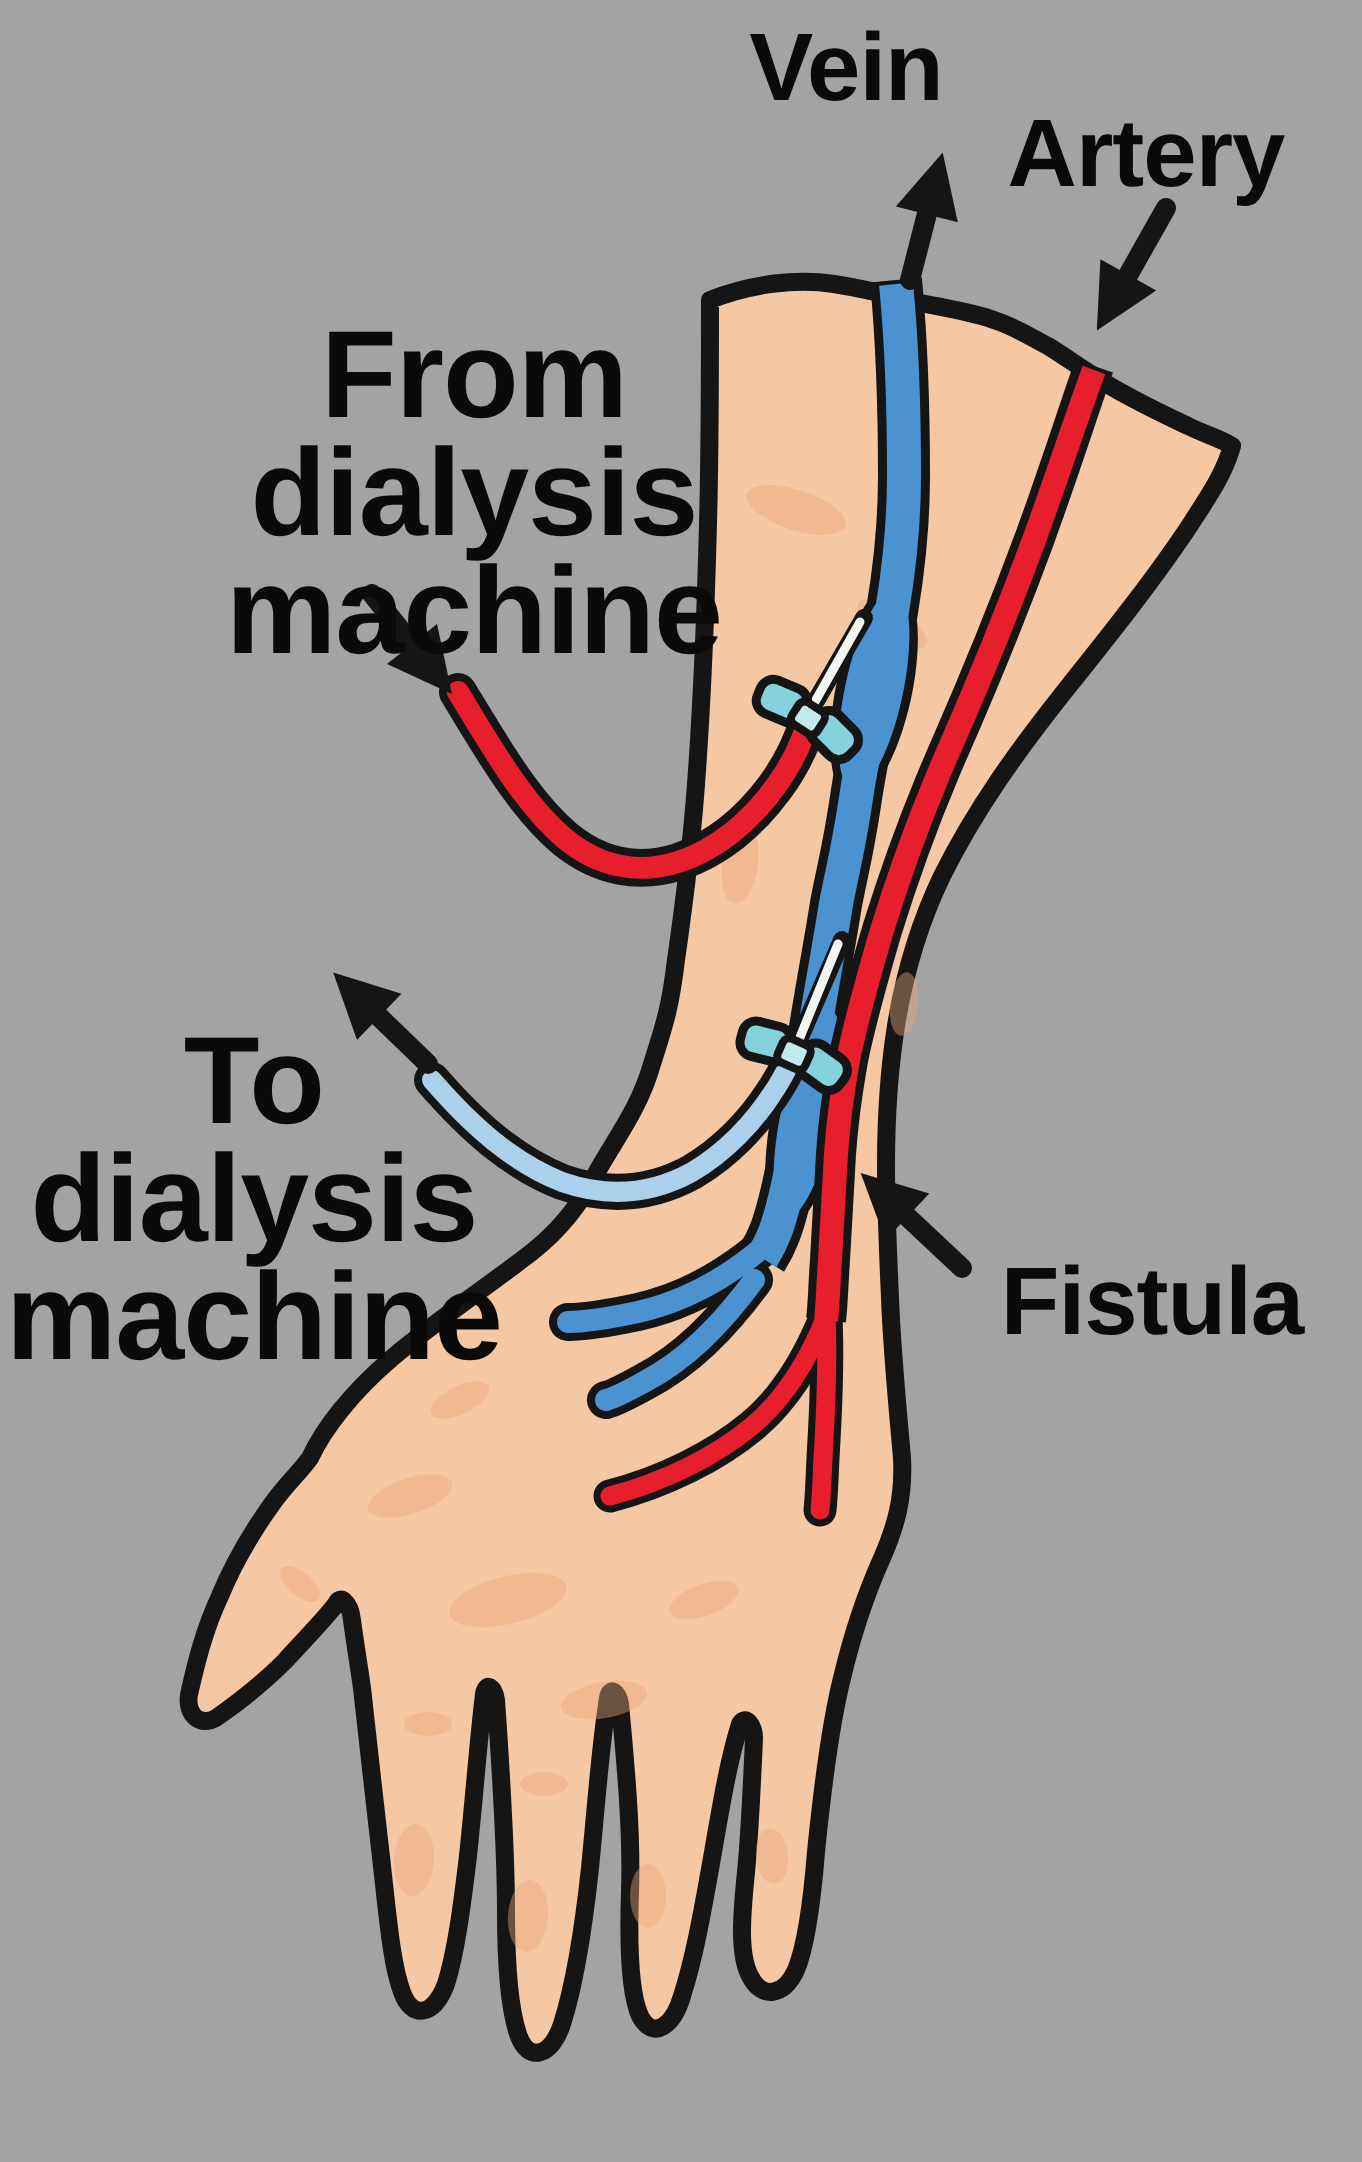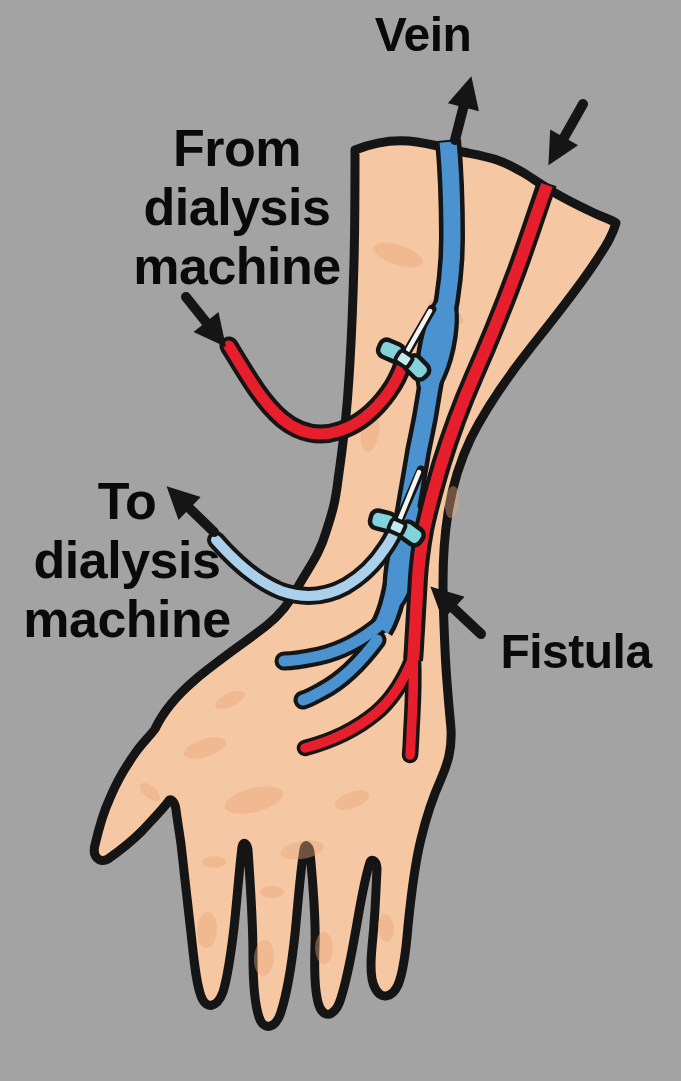--- a/index.html
+++ b/index.html
@@ -15,21 +15,21 @@
     position:absolute;
     transform:translate(-50%,-50%);
     color:#0a0a0a;
     font-weight:600;
     text-align:center;
     white-space:pre-line;
     letter-spacing:-0.5px;
     line-height:1.0;
   }
   .lbl-lg{font-size:48px;}
-  .lbl-sm{font-size:52px;line-height:59px;}
+  .lbl-sm{font-size:62px;line-height:59px;margin-top:40px;}
 </style>
 </head>
 <body>
 
 <div class="stage">
 
   <svg width="681" height="1081" viewBox="0 0 681 1081">
     <defs>
       <marker id="ah" viewBox="0 0 10 10" refX="2" refY="5" markerWidth="3.4" markerHeight="3.2" orient="auto-start-reverse">
         <path d="M0 0 L10 5 L0 10 Z" fill="#151515"></path>
@@ -189,20 +189,21 @@
     <g stroke-linecap="round">
       <line x1="455" y1="140" x2="465" y2="101" stroke-width="10" marker-end="url(#ah)" stroke="#151515"></line>
       <line x1="583" y1="104" x2="561" y2="143" stroke-width="10" marker-end="url(#ah)" stroke="#151515"></line>
       <line x1="186" y1="297" x2="210" y2="327" stroke-width="10" marker-end="url(#ah)" stroke="#151515"></line>
       <line x1="214" y1="532" x2="185" y2="504" stroke-width="10" marker-end="url(#ah)" stroke="#151515"></line>
       <line x1="481" y1="634" x2="449" y2="604" stroke-width="10" marker-end="url(#ah)" stroke="#151515"></line>
     </g>
   </svg>
 
   <div class="lbl lbl-lg" style="left:423px;top:35px">Vein</div>
+  <div class="lbl lbl-lg" style="left:573px;top:78px">Artery</div>
   <div class="lbl lbl-sm" style="left:237px;top:207px">From
 dialysis
 machine</div>
   <div class="lbl lbl-sm" style="left:127px;top:560px">To
 dialysis
 machine</div>
   <div class="lbl lbl-lg" style="left:576px;top:652px">Fistula</div>
 
 </div>
 

